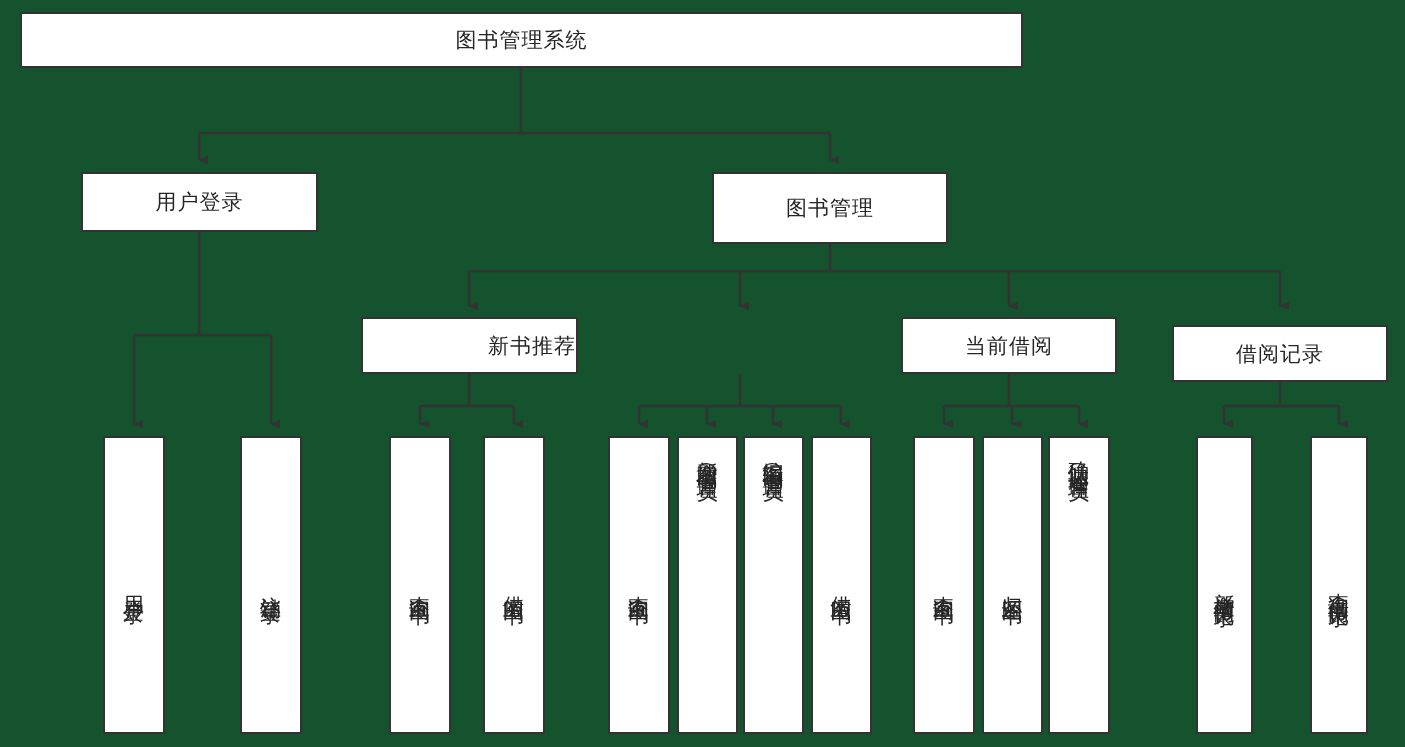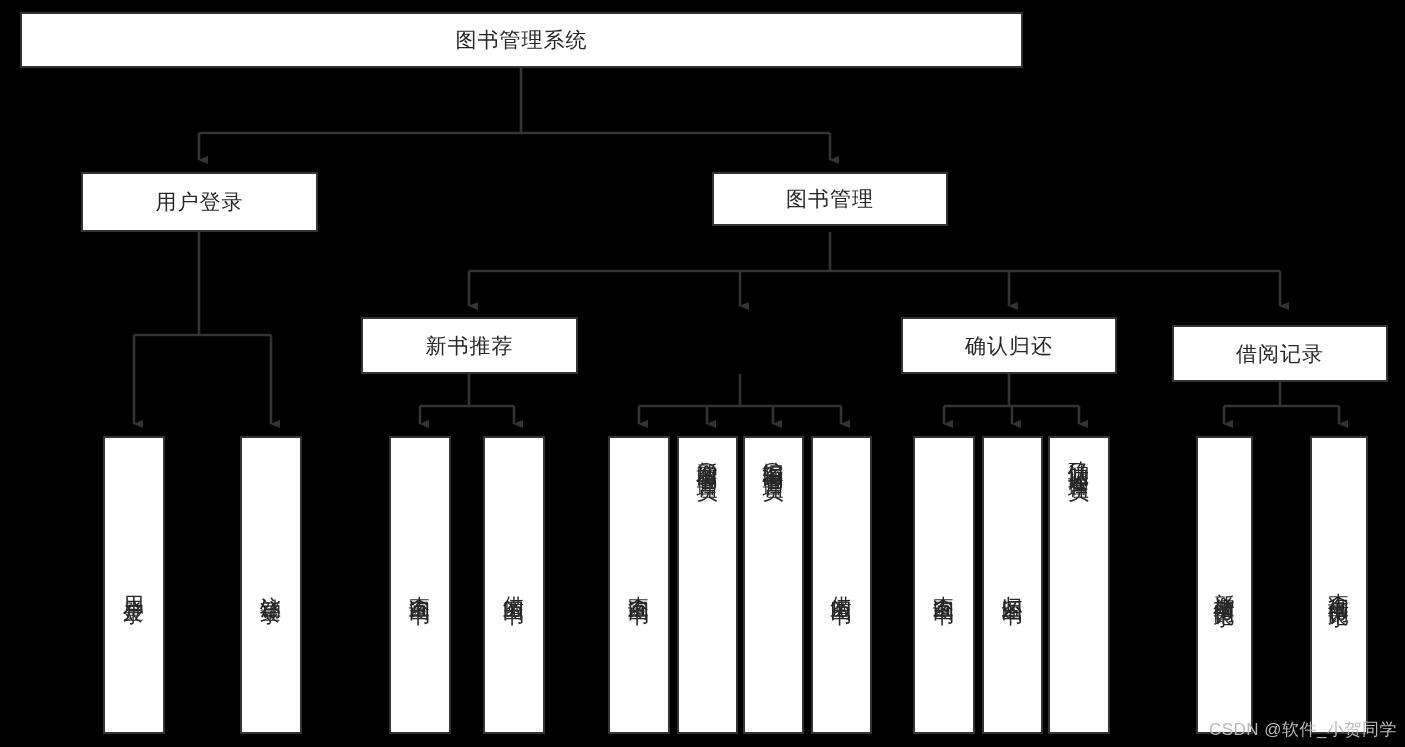--- a/index.html
+++ b/index.html
@@ -10,21 +10,21 @@
   body {
     width: 1405px;
     height: 747px;
     font-family: "Liberation Sans", "DejaVu Sans", sans-serif;
     overflow: hidden;
   }
   #diagram-root {
     position: relative;
     width: 1405px;
     height: 747px;
-    background: #000000;
+    background: #14532d;
   }
   svg.diagram-canvas {
     position: absolute;
     left: 0;
     top: 0;
     width: 1405px;
     height: 747px;
   }
   .node-box {
     position: absolute;
@@ -125,29 +125,29 @@
     </g>
   </svg>
 
   <div class="node-box node-horizontal" style="left:20px; top:12px; width:1003px; height:56px;">
     <span class="node-label">图书管理系统</span>
   </div>
 
   <div class="node-box node-horizontal" style="left:81px; top:172px; width:237px; height:60px;">
     <span class="node-label">用户登录</span>
   </div>
-  <div class="node-box node-horizontal" style="left:712px; top:172px; width:236px; height:54px;">
+  <div class="node-box node-horizontal" style="left:712px; top:172px; width:236px; height:72px;">
     <span class="node-label">图书管理</span>
   </div>
 
-  <div class="node-box node-horizontal" style="left:361px; top:317px; width:217px; height:57px;">
+  <div class="node-box node-horizontal" style="left:361px; top:317px; width:217px; height:57px;justify-content:flex-end;">
     <span class="node-label">新书推荐</span>
   </div>
   <div class="node-box node-horizontal" style="left:901px; top:317px; width:216px; height:57px;">
-    <span class="node-label">确认归还</span>
+    <span class="node-label">当前借阅</span>
   </div>
   <div class="node-box node-horizontal" style="left:1172px; top:317px; width:216px; height:57px;margin-top:8px;">
     <span class="node-label">借阅记录</span>
   </div>
 
   <div class="node-box node-vertical vcenter" style="left:103px; top:436px; width:62px; height:298px;">
     <span class="node-label">用户登录</span>
   </div>
   <div class="node-box node-vertical vcenter" style="left:240px; top:436px; width:62px; height:298px;">
     <span class="node-label">注销登录</span>
@@ -183,15 +183,14 @@
     <span class="node-label">确认归还（管理员）</span>
   </div>
 
   <div class="node-box node-vertical vcenter" style="left:1196px; top:436px; width:57px; height:298px;">
     <span class="node-label">新增借阅记录</span>
   </div>
   <div class="node-box node-vertical vcenter" style="left:1310px; top:436px; width:58px; height:298px;">
     <span class="node-label">查询借阅记录</span>
   </div>
 
-  <div class="watermark">CSDN @软件_小贺同学</div>
 
 </div>
 
 </body></html>

